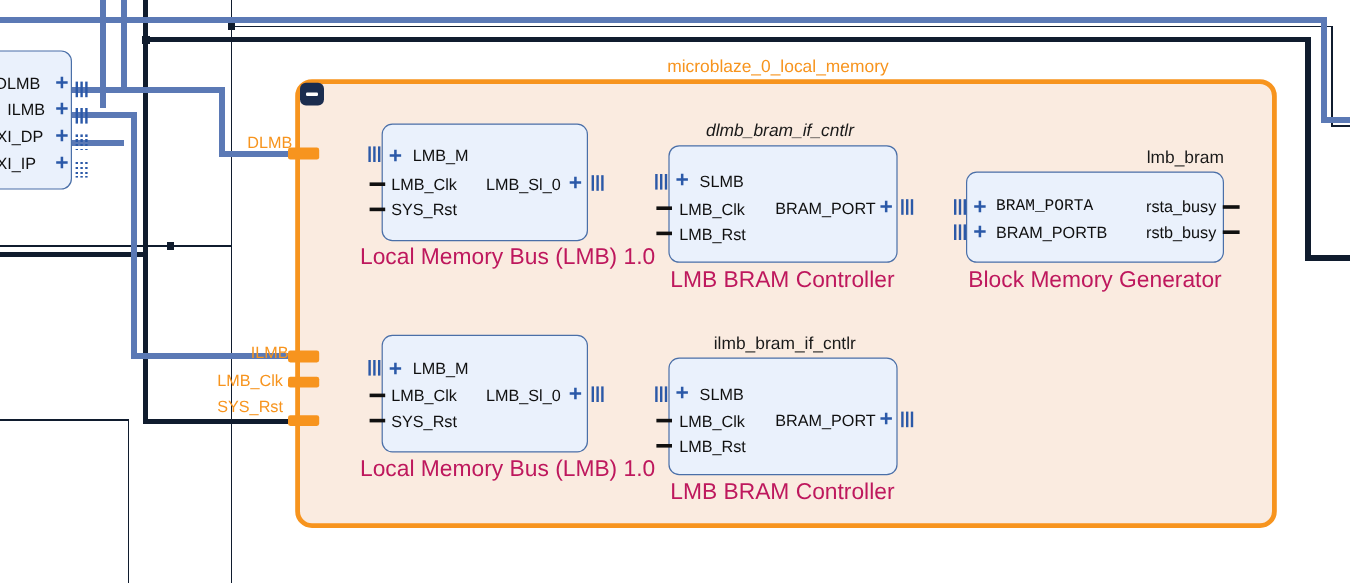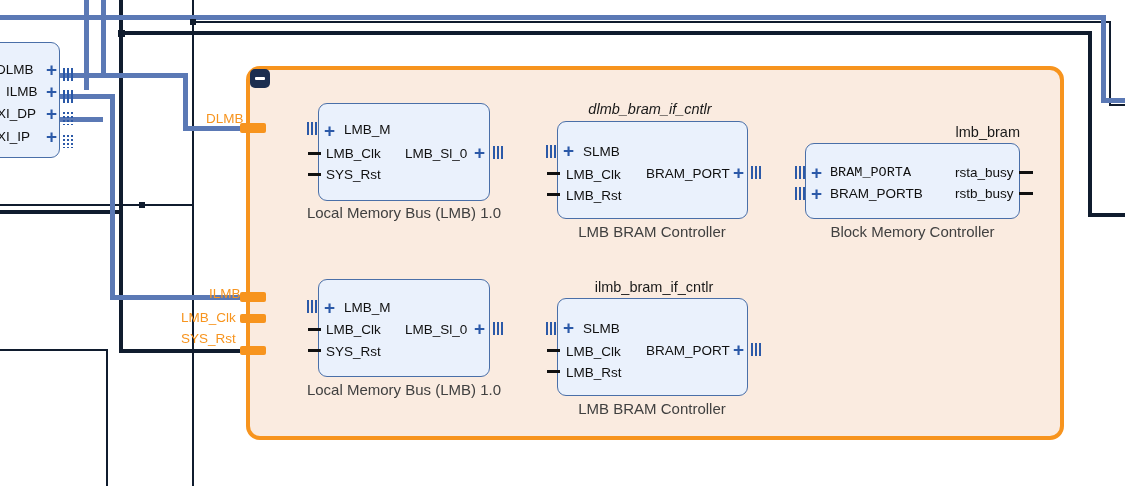--- a/index.html
+++ b/index.html
@@ -43,22 +43,22 @@
   }
   .ip-name{
     position:absolute;
     color:#1a1a1a;
     font-size:14.5px;
     white-space:nowrap;
     text-align:center;
   }
   .ip-sub{
     position:absolute;
-    color:#404040;
-    font-size:15px;
+    color:#be185d;
+    font-size:19px;
     white-space:nowrap;
     text-align:center;
   }
   .port-label{
     position:absolute;
     font-size:13.5px;
     color:#101010;
     white-space:nowrap;
   }
   .plusmark{
@@ -165,20 +165,21 @@
       <rect x="275" y="315" width="6" height="6"></rect>
       <rect x="287" y="347" width="6" height="6"></rect>
       <rect x="118" y="30" width="7" height="7"></rect>
       <rect x="190" y="19" width="6" height="6"></rect>
       <rect x="139" y="202" width="6" height="6"></rect>
     </g>
   </svg>
 
   <div class="hier" style="left:246px;top:66px;width:818px;height:374px;"></div>
 
+  <div class="hier-title" style="left:556px;top:48px;">microblaze_0_local_memory</div>
 
   <div class="collapse-btn" style="left:250px;top:69px;">
     <i></i>
   </div>
 
   <div class="ipblock" style="left:-58px;top:42px;width:118px;height:116px;border-radius:9px;"></div>
 
   <div class="port-label" style="left:-4px;top:62px;">DLMB</div>
   <div class="plusmark" style="left:46px;top:60px;">+</div>
   <div class="busstub" style="left:63px;top:68px;">
@@ -269,21 +270,21 @@
   <div class="port-label" style="left:646px;top:166px;">BRAM_PORT</div>
   <div class="plusmark" style="left:733px;top:163px;">+</div>
   <div class="busstub" style="left:751px;top:166px;">
       <span></span>
       <span></span>
       <span></span>
     </div>
 
   <div class="ip-name" style="left:805px;top:124px;width:215px;text-align:right;">lmb_bram</div>
   <div class="ipblock" style="left:805px;top:143px;width:215px;height:76px;"></div>
-  <div class="ip-sub" style="left:805px;top:223px;width:215px;">Block Memory Controller</div>
+  <div class="ip-sub" style="left:805px;top:223px;width:215px;">Block Memory Generator</div>
 
   <div class="plusmark" style="left:811px;top:163px;">+</div>
   <div class="port-label" style="left:830px;top:165px;font-family:Liberation Mono, monospace;">BRAM_PORTA</div>
   <div class="busstub" style="left:795px;top:166px;">
       <span></span>
       <span></span>
       <span></span>
     </div>
 
   <div class="plusmark" style="left:811px;top:184px;">+</div>

